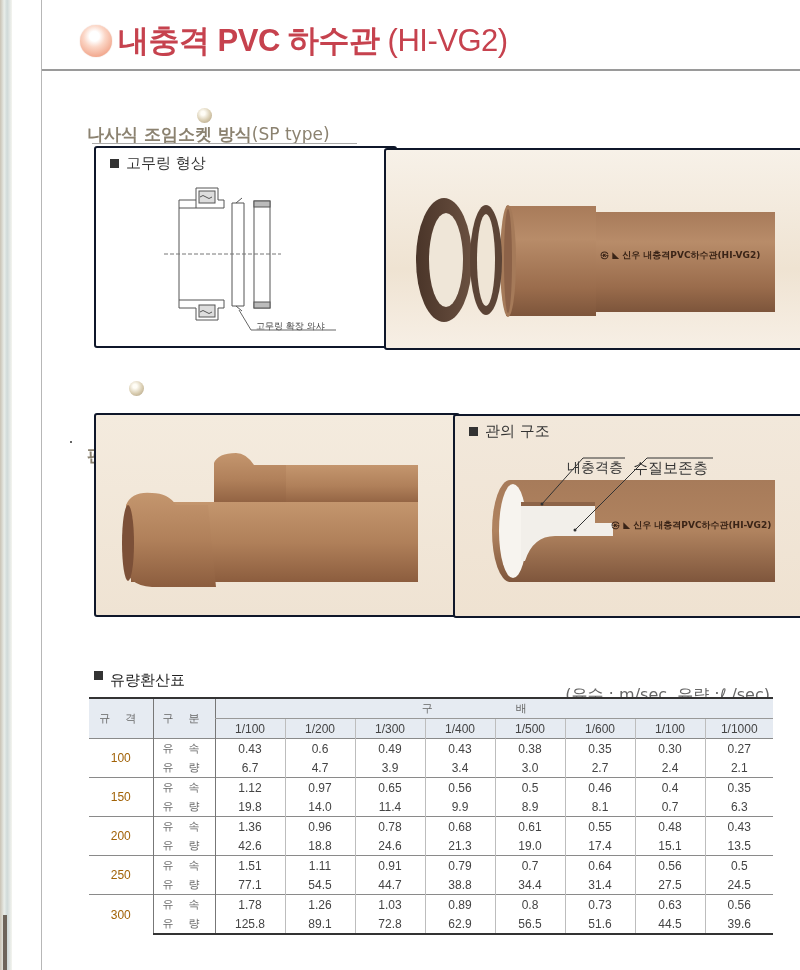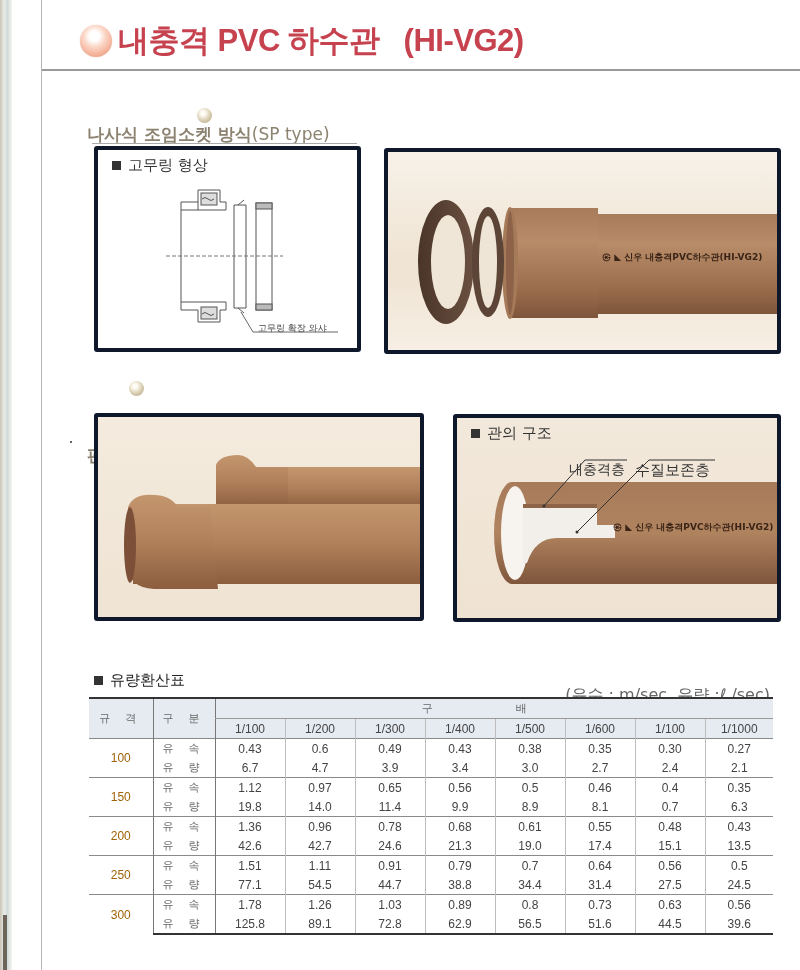--- a/index.html
+++ b/index.html
@@ -10,36 +10,36 @@
   .binding-bottom { position:absolute; left:3px; top:915px; width:4px; height:55px; background:#6d645a; }
   .vline { position:absolute; left:41px; top:0; width:1px; height:970px; background:#b7b7b7; }
   .stray-dot { position:absolute; left:70px; top:441px; width:2px; height:2px; background:#666; }
 
   .title-wrap { position:absolute; left:80px; top:20px; height:42px; display:flex; align-items:center; }
   .title-orb { width:32px; height:32px; border-radius:50%;
     background:radial-gradient(circle at 45% 35%, #fff 0 18%, #fbd6c6 40%, #f2a98f 75%, #e59378 100%);
     margin-right:6px; box-shadow:0 0 1px #d9a08c; }
   .title { font-family:"Liberation Sans", sans-serif; font-weight:bold; font-size:31px; color:#c6424e;
            letter-spacing:-0.5px; }
-  .title-sub { font-weight:bold;margin-left:16px; }
+  .title-sub { font-weight:normal; }
   .title-rule { position:absolute; left:42px; top:69px; width:758px; height:2px; background:#9a9a9a; }
 
   .sec-head { position:absolute; display:flex; align-items:center;flex-direction:column; }
   .sec-orb { width:15px; height:15px; border-radius:50%;
     background:radial-gradient(circle at 40% 35%, #fffdf6 0 15%, #d9cdb1 55%, #a9987a 100%); margin-right:8px; }
   .sec-title { font-size:17px; color:#8b8270; font-weight:bold; }
   .sec-title .light { font-weight:normal; }
   .sec-rule { position:absolute; height:1px; background:#aaa; }
 
-  .panel { position:absolute; border:4px solid #0f172a; border-radius:3px; overflow:hidden; }
+  .panel { position:absolute; border:2px solid #0f172a; border-radius:3px; overflow:hidden;padding-left:40px; }
   .panel-label { position:absolute; left:14px; top:6px; font-size:15px; color:#333; display:flex; align-items:center; }
   .sq { width:9px; height:9px; background:#333; margin-right:7px; display:inline-block; }
 
   
-  .tbl-title { position:absolute; left:94px; top:671px; font-size:15px; color:#222; display:flex; align-items:center; }
+  .tbl-title { position:absolute; left:94px; top:671px; font-size:15px; color:#222; display:flex; align-items:flex-start; }
   .unit-note { position:absolute; right:30px; top:685px; font-size:16px; color:#666; }
   table.flow { position:absolute; left:89px; top:697px; width:684px; border-collapse:collapse;
                font-family:"Liberation Sans", sans-serif; font-size:12px; color:#444; }
   table.flow td, table.flow th { text-align:center; padding:0; font-weight:normal; }
   table.flow thead tr:first-child th { border-top:2px solid #333; }
   table.flow thead th { background:#e6ebf2; height:19px; }
   table.flow thead th.hdr { color:#666; font-size:11px; letter-spacing:6px; }
   table.flow .vb { border-left:1px solid #777; }
   table.flow .vb2 { border-left:1px solid #bdbdbd; }
   table.flow tbody td { height:19px; }
@@ -281,21 +281,21 @@
         <td class="vb2">0.78</td>
         <td class="vb2">0.68</td>
         <td class="vb2">0.61</td>
         <td class="vb2">0.55</td>
         <td class="vb2">0.48</td>
         <td class="vb2">0.43</td>
       </tr>
       <tr>
         <td class="kind vb">유 량</td>
         <td class="vb">42.6</td>
-        <td class="vb2">42.7</td>
+        <td class="vb2">18.8</td>
         <td class="vb2">24.6</td>
         <td class="vb2">21.3</td>
         <td class="vb2">19.0</td>
         <td class="vb2">17.4</td>
         <td class="vb2">15.1</td>
         <td class="vb2">13.5</td>
       </tr>
       <tr class="grp-start">
         <td rowspan="2" class="size">250</td>
         <td class="kind vb">유 속</td>

